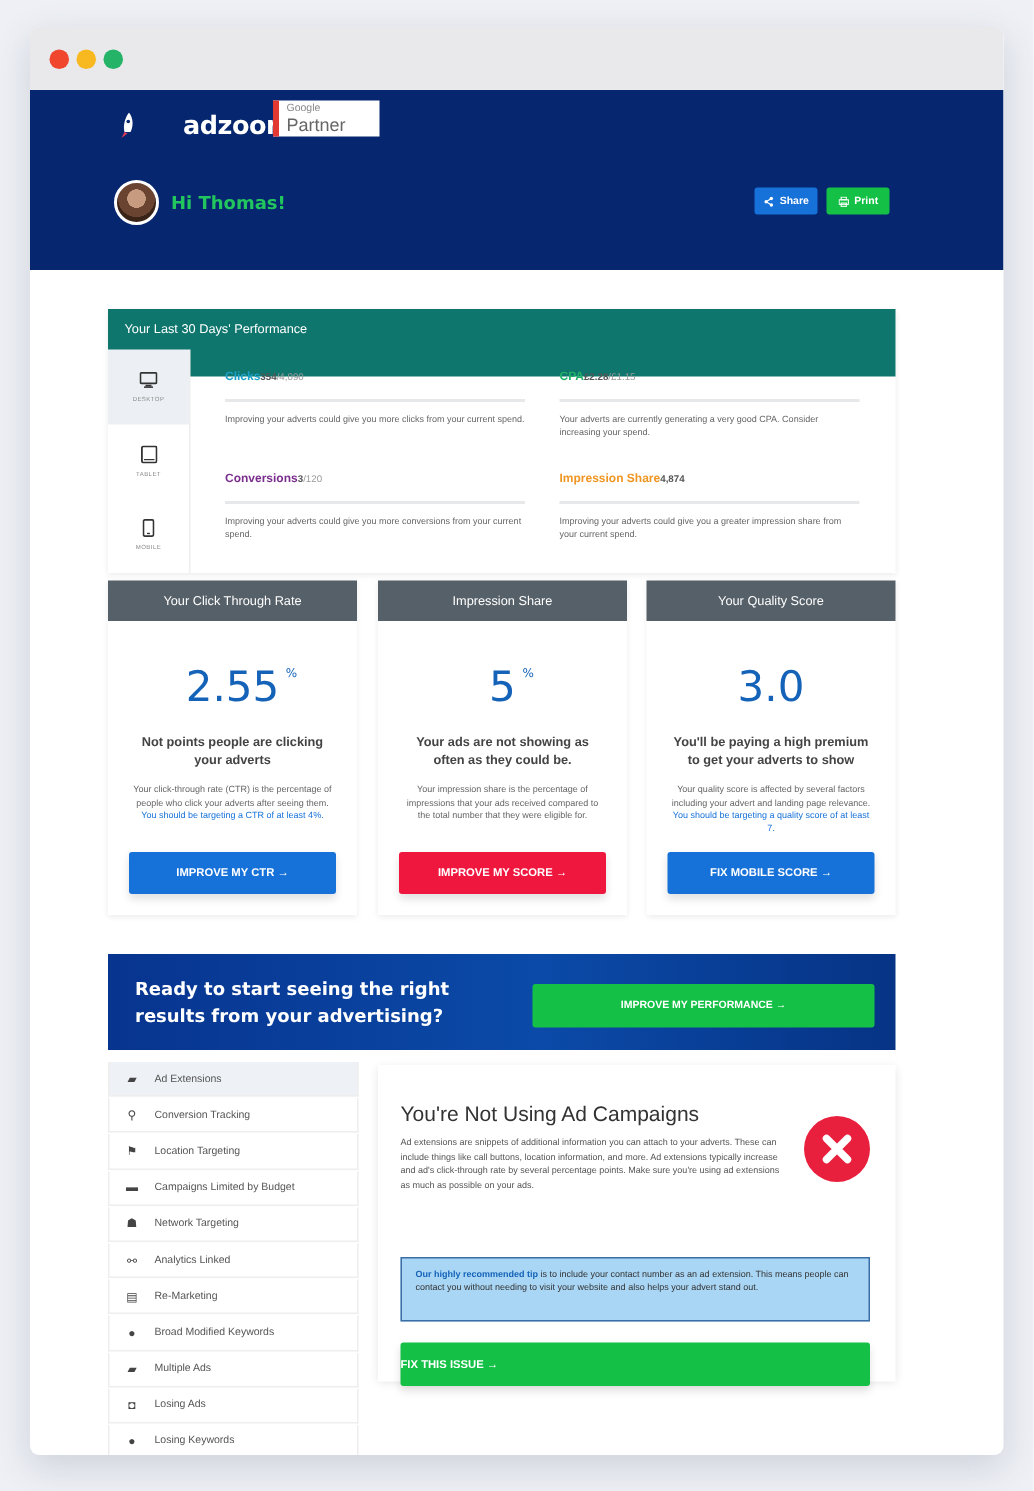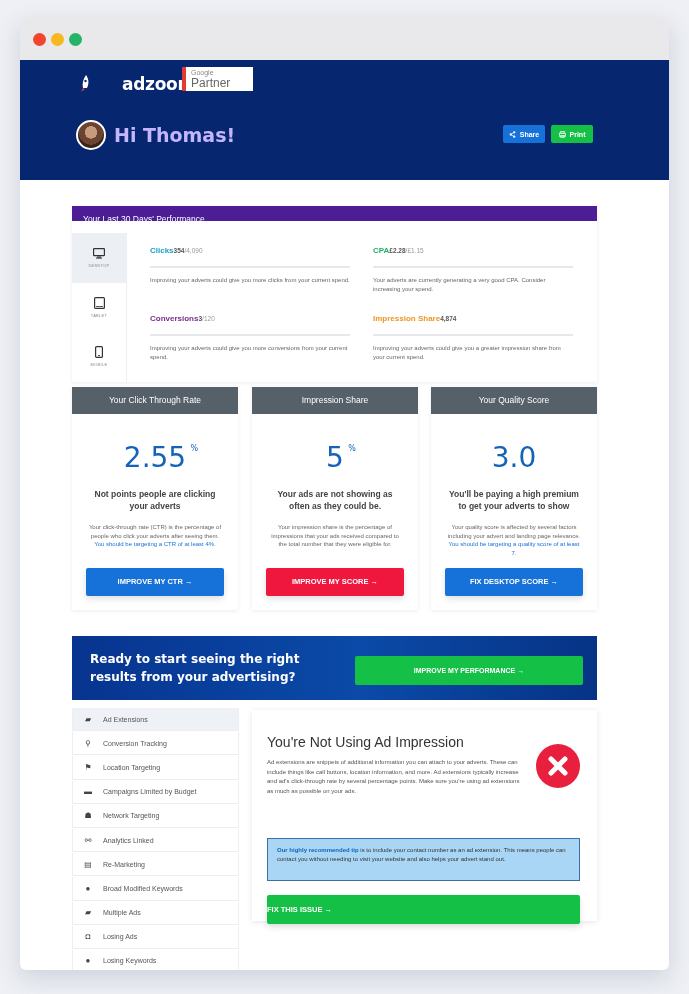--- a/index.html
+++ b/index.html
@@ -23,27 +23,27 @@
 
   .hero { position: absolute; top: 42px; left: 0; width: 649px; height: 120px; background: #06276f; }
   .logo { position: absolute; left: 60px; top: 12px; height: 24px; display: flex; align-items: center; gap: 30px; }
   .logo-rocket { width: 10px; height: 18px; position: relative; margin-right: 2px; }
   .logo-text { color: #fff; font-weight: bold; font-size: 17px; letter-spacing: -0.3px; font-family: "DejaVu Sans", sans-serif; }
   .partner { position: absolute; left: 162px; top: 7px; width: 71px; height: 24px; background: #fff; border-left: 4px solid #e23a32; padding-left: 5px; }
   .partner-google { font-size: 7px; color: #888; line-height: 9px; margin-top: 1px; }
   .partner-word { font-size: 12px; color: #666; line-height: 12px; }
   .greeting { position: absolute; left: 56px; top: 60px; display: flex; align-items: center; }
   .avatar { width: 30px; height: 30px; border-radius: 50%; border: 2px solid #fff; background: radial-gradient(circle at 50% 40%, #c79b7f 0 30%, #6b4431 31% 60%, #3a2418 61%); }
-  .greet-text { color: #c4b5fd; font-weight: bold; font-size: 19px; margin-left: 8px; font-family: "DejaVu Sans", sans-serif; }
+  .greet-text { color: #22c55e; font-weight: bold; font-size: 12px; margin-left: 8px; font-family: "DejaVu Sans", sans-serif; }
   .hdr-btn { position: absolute; top: 65px; height: 18px; border-radius: 2px; color: #fff; font-size: 7px; font-weight: bold; display: flex; align-items: center; justify-content: center; gap: 4px; }
   .hdr-btn.share { left: 483px; width: 42px; background: #1671d9; }
   .hdr-btn.print { left: 531px; width: 42px; background: #14c146; }
 
   .perf { position: absolute; left: 52px; top: 188px; width: 525px; height: 176px; background: #fff; box-shadow: 0 1px 4px rgba(0,0,0,0.08); }
-  .perf-head { height: 15px; background: #4c1d95; color: #fff; font-size: 8.5px; padding-left: 11px; line-height: 27px; }
+  .perf-head { height: 45px; background: #0f766e; color: #fff; font-size: 8.5px; padding-left: 11px; line-height: 27px; }
   .devices { position: absolute; left: 0; top: 27px; width: 55px; height: 149px; border-right: 1px solid #eee; }
   .device { height: 49.6px; display: flex; flex-direction: column; align-items: center; justify-content: center; }
   .device.active { background: #ecf0f4; }
   .device-label { font-size: 4px; color: #888; margin-top: 4px; letter-spacing: 0.3px; }
   .metric { position: absolute; width: 200px; }
   .metric-row { display: flex; justify-content: flex-start; align-items: baseline; font-size: 8px; }
   .metric-name { font-weight: bold; }
   .metric-val { font-size: 6.5px; color: #999; }
   .metric-val b { color: #555; }
   .metric-bar { height: 2px; background: #e6e8ea; margin-top: 11px; }
@@ -194,21 +194,21 @@
     <div class="card-big"><span>5</span><sup>%</sup></div>
     <div class="card-title">Your ads are not showing as often as they could be.</div>
     <div class="card-desc"><span>Your impression share is the percentage of impressions that your ads received compared to the total number that they were eligible for.</span></div>
     <div class="card-btn" style="background:#f0173f">IMPROVE MY SCORE →</div>
   </div>
   <div class="card" style="left:411px;">
     <div class="card-head">Your Quality Score</div>
     <div class="card-big"><span>3.0</span></div>
     <div class="card-title">You'll be paying a high premium to get your adverts to show</div>
     <div class="card-desc"><span>Your quality score is affected by several factors including your advert and landing page relevance. </span><span class="lnk">You should be targeting a quality score of at least 7.</span></div>
-    <div class="card-btn" style="background:#1671d9">FIX DESKTOP SCORE →</div>
+    <div class="card-btn" style="background:#1671d9">FIX MOBILE SCORE →</div>
   </div>
 
   <div class="cta">
     <div class="cta-text">
       <div>Ready to start seeing the right</div>
       <div>results from your advertising?</div>
     </div>
     <div class="cta-btn">IMPROVE MY PERFORMANCE →</div>
   </div>
 
@@ -253,21 +253,21 @@
         <span class="check-icon">◘</span>
         <span>Losing Ads</span>
       </div>
     <div class="check">
         <span class="check-icon">●</span>
         <span>Losing Keywords</span>
       </div>
   </div>
 
   <div class="detail">
-    <div class="detail-title">You're Not Using Ad Impression</div>
+    <div class="detail-title">You're Not Using Ad Campaigns</div>
     <div class="detail-desc">Ad extensions are snippets of additional information you can attach to your adverts. These can include things like call buttons, location information, and more. Ad extensions typically increase and ad's click-through rate by several percentage points. Make sure you're using ad extensions as much as possible on your ads.</div>
     <div class="x-badge">
       <svg width="22" height="22" viewBox="0 0 22 22">
           <path d="M4 4 L18 18 M18 4 L4 18" stroke="#fff" stroke-width="5" stroke-linecap="round"></path>
         </svg>
     </div>
     <div class="tip"><b>Our highly recommended tip</b><span> is to include your contact number as an ad extension. This means people can contact you without needing to visit your website and also helps your advert stand out.</span></div>
     <div class="fix-btn">FIX THIS ISSUE →</div>
   </div>
 </div>

